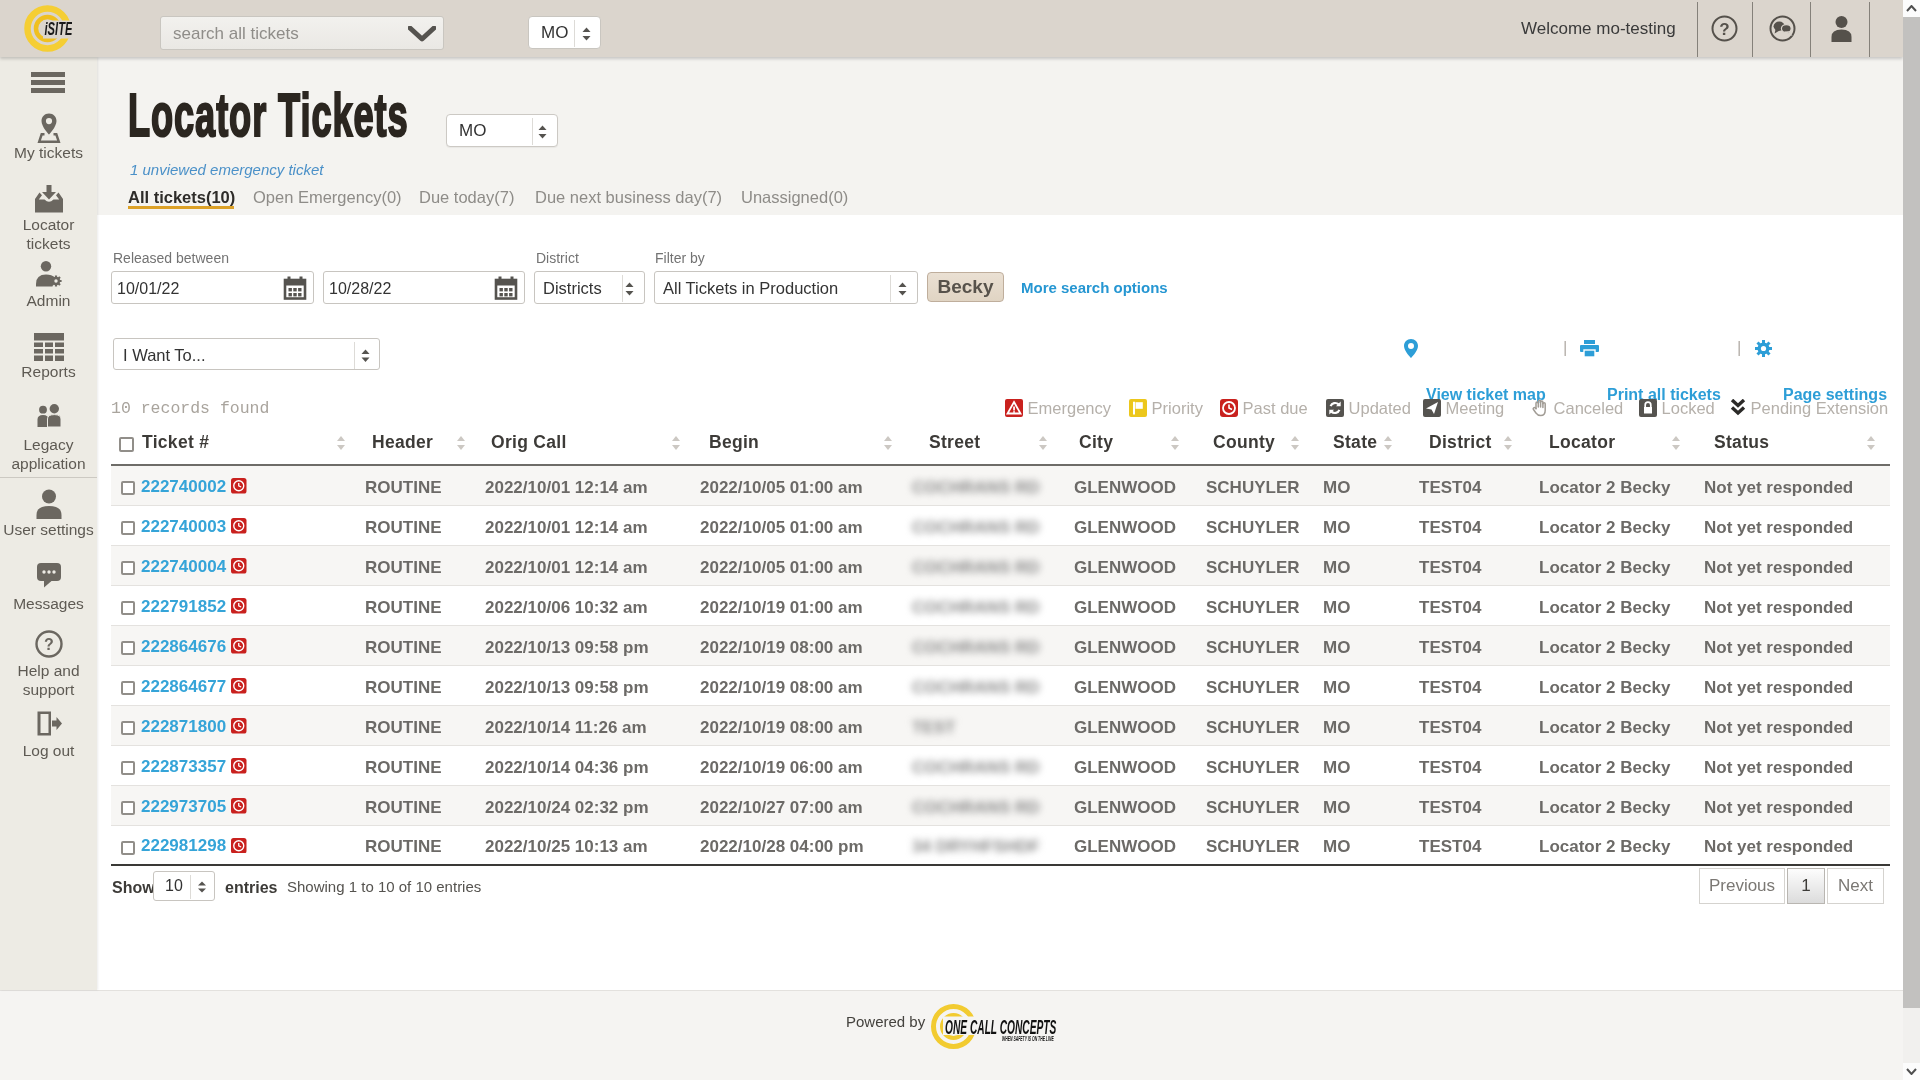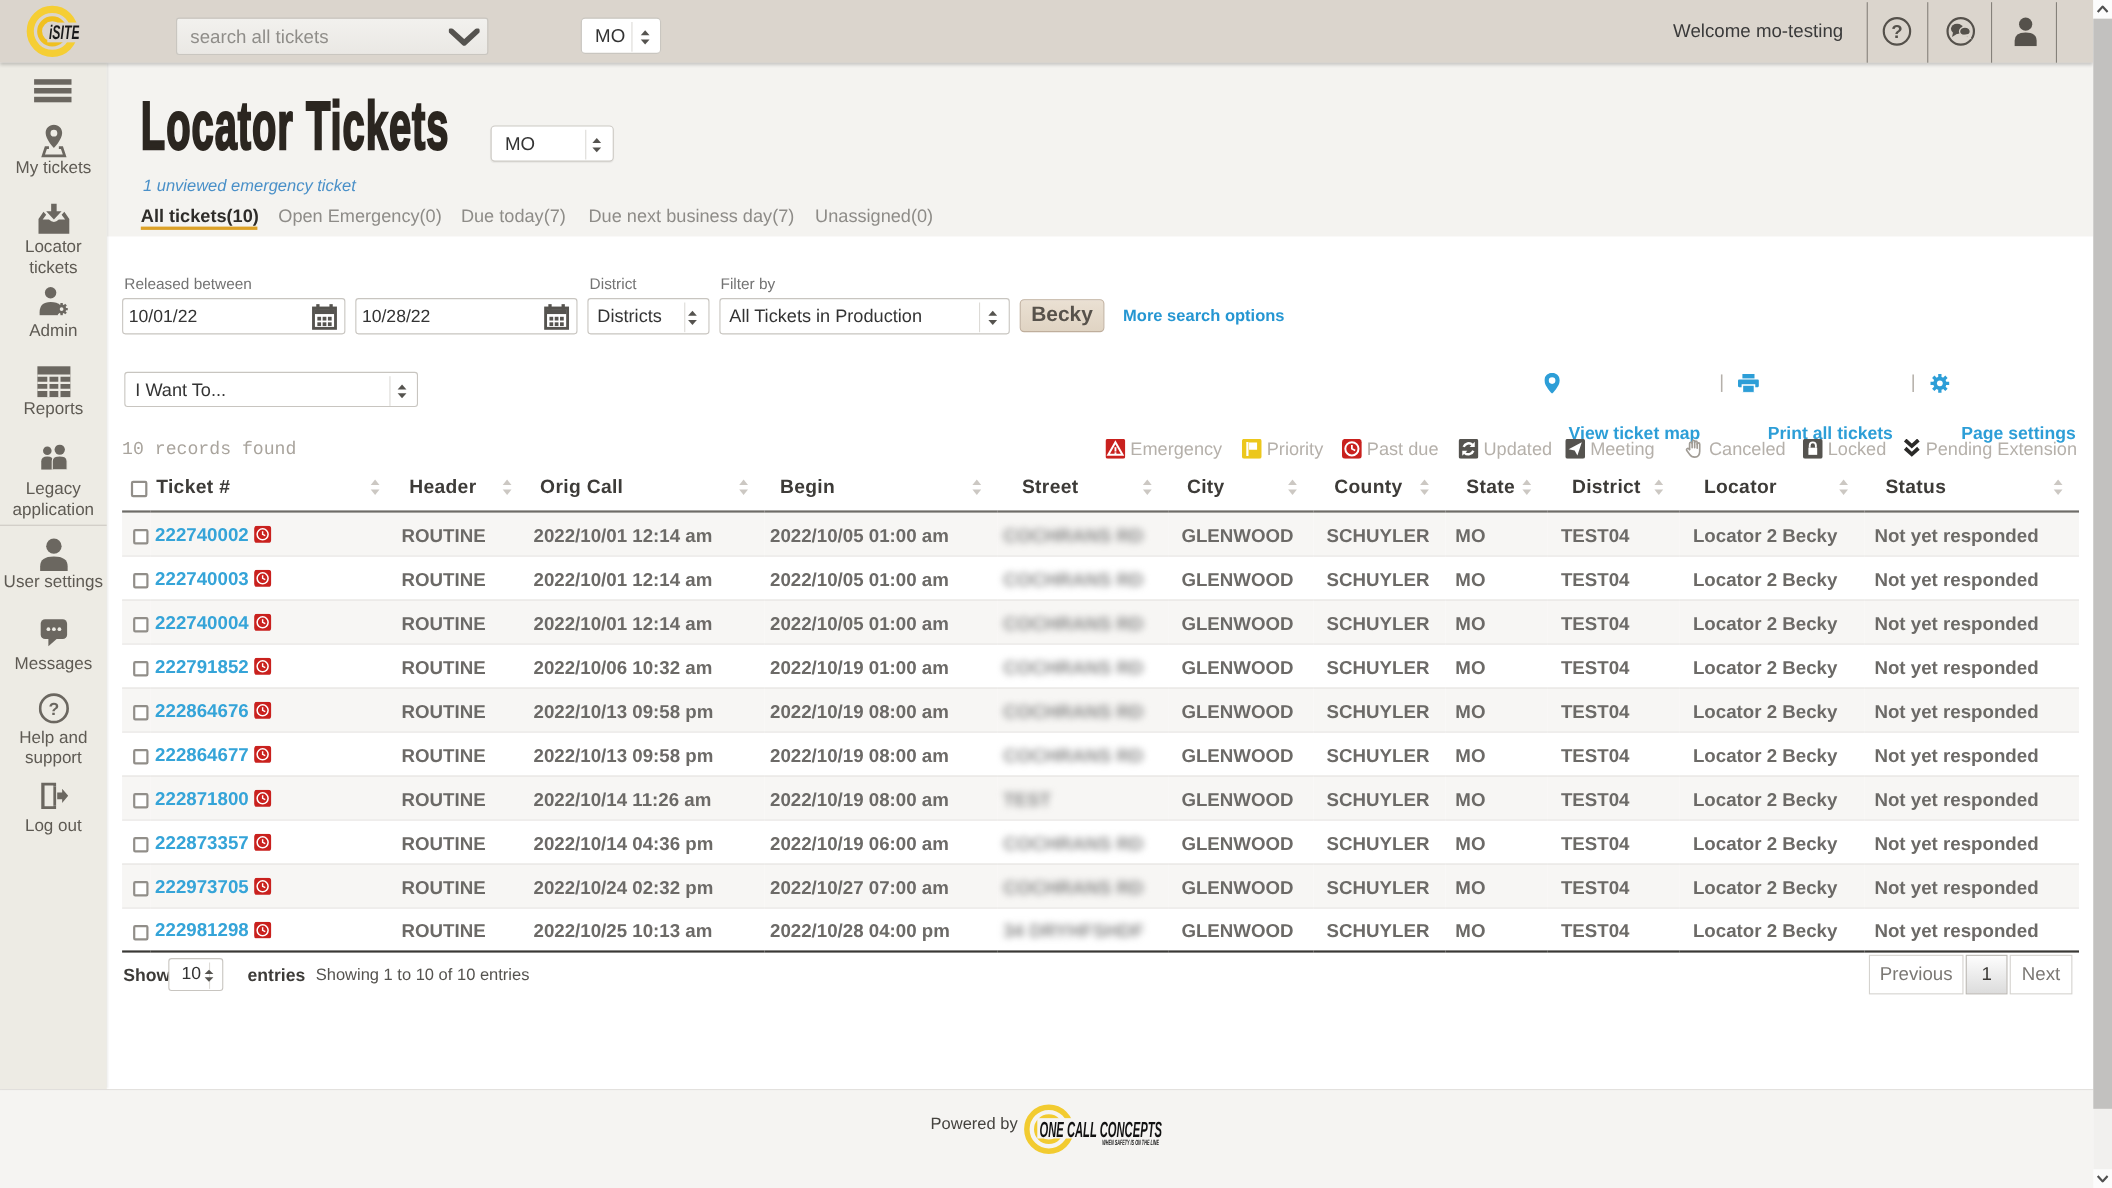--- a/index.html
+++ b/index.html
@@ -609,21 +609,21 @@
         <td style="padding-left:12px;">SCHUYLER</td>
         <td style="padding-left:9px;">MO</td>
         <td style="padding-left:12px;">TEST04</td>
         <td style="padding-left:12px;">Locator 2 Becky</td>
         <td style="padding-left:9px;">Not yet responded</td>
       </tr>
 </tbody>
 </table>
 
 <div class="abs" style="left:112px; top:879px; font-size:16px; font-weight:bold; color:#3d3b38;">Show</div>
-<div class="abs input" style="left:153px; top:871px; width:50px; height:30px;">
+<div class="abs input" style="left:153px; top:871px; width:62px; height:30px;">
   <span class="abs" style="left:11px; top:5px; font-size:16px; color:#333;">10</span>
   <span class="seldiv" style="left:36px; height:24px;"></span>
   <svg class="abs" style="right:7px; top:9px;" width="10" height="12" viewBox="0 0 10 12">
       <path d="M1 4.5 L5 0.5 L9 4.5 Z" fill="#55534f"></path>
       <path d="M1 7.5 L5 11.5 L9 7.5 Z" fill="#55534f"></path>
     </svg>
 </div>
 <div class="abs" style="left:225px; top:879px; font-size:16px; font-weight:bold; color:#3d3b38;">entries</div>
 <div class="abs" style="left:287px; top:878px; font-size:15px; color:#55534f;">Showing 1 to 10 of 10 entries</div>
 <div class="pgbtn" style="left:1699px; width:86px; line-height:34px;">Previous</div>

